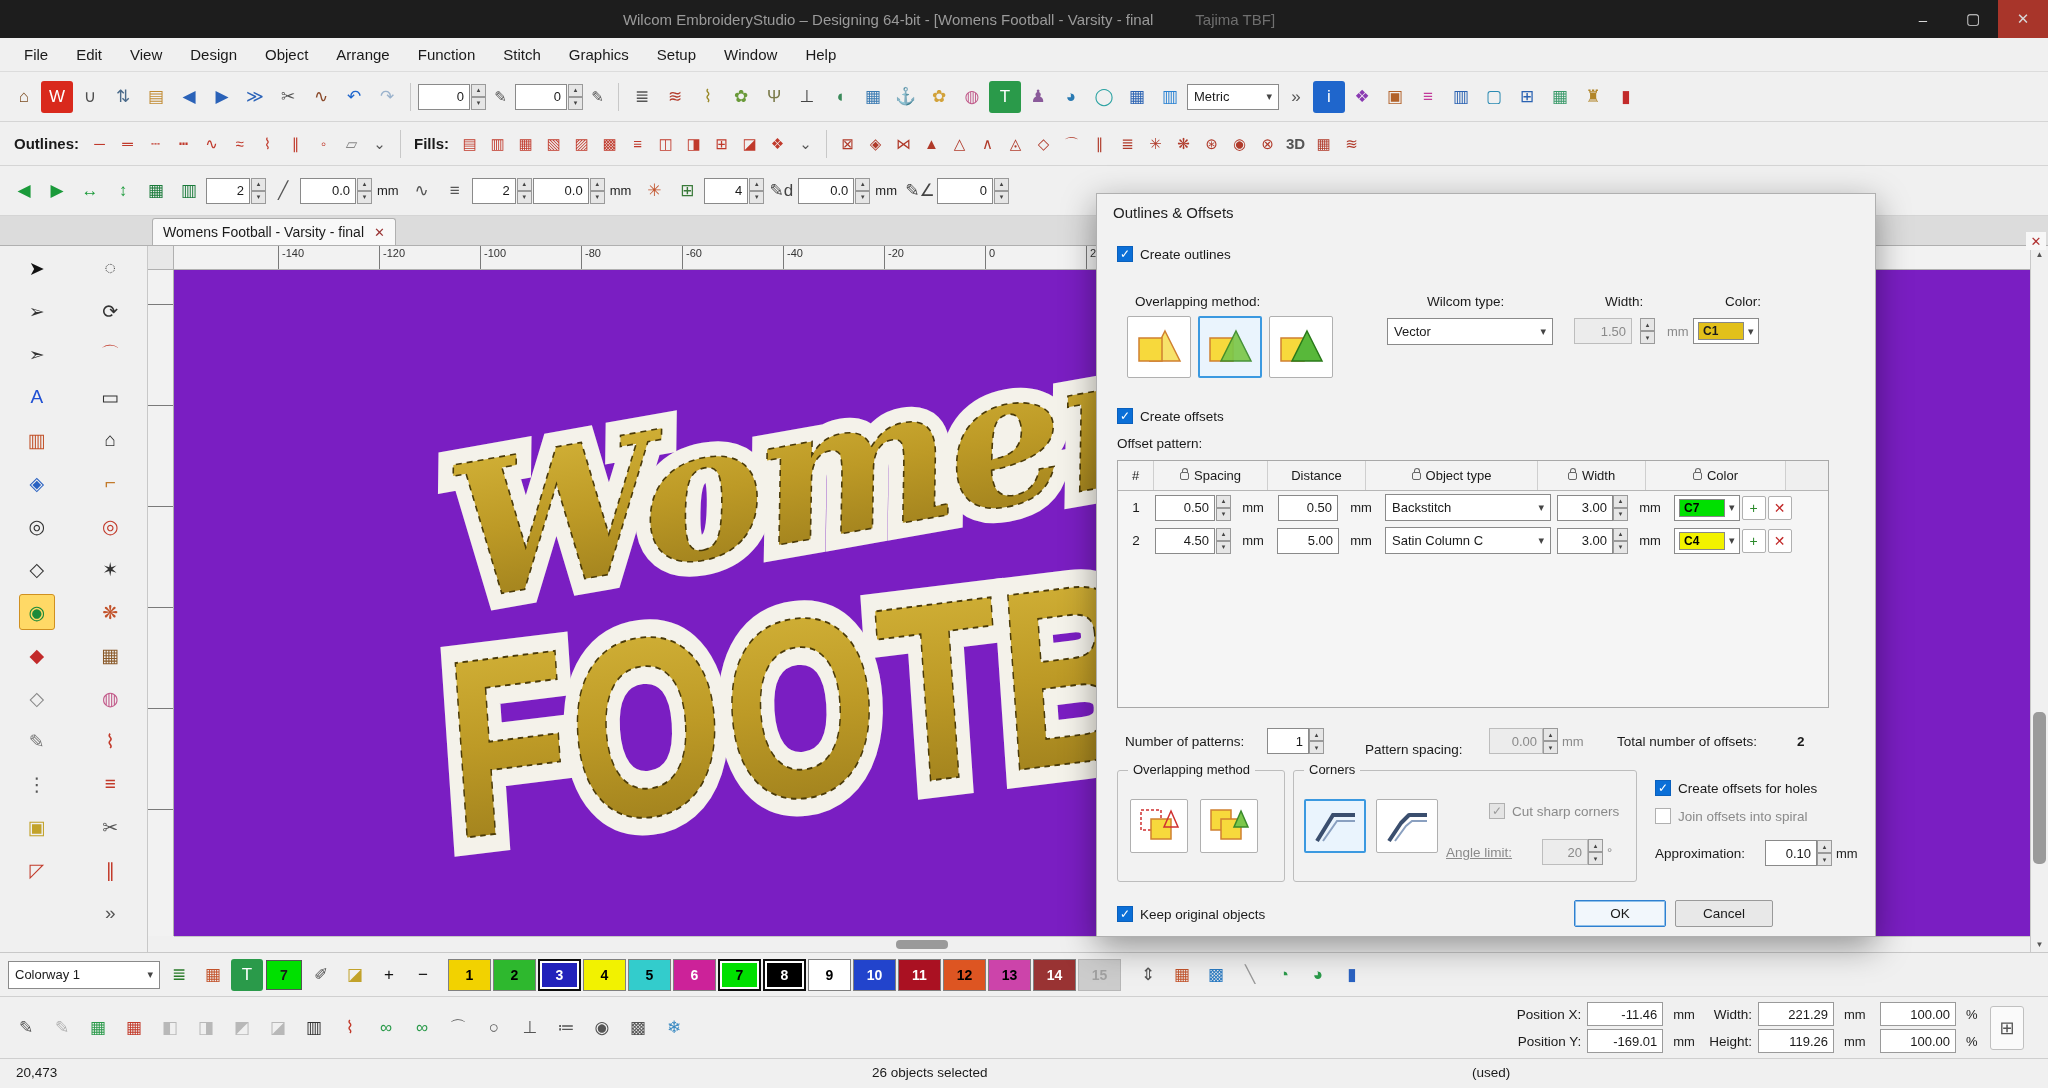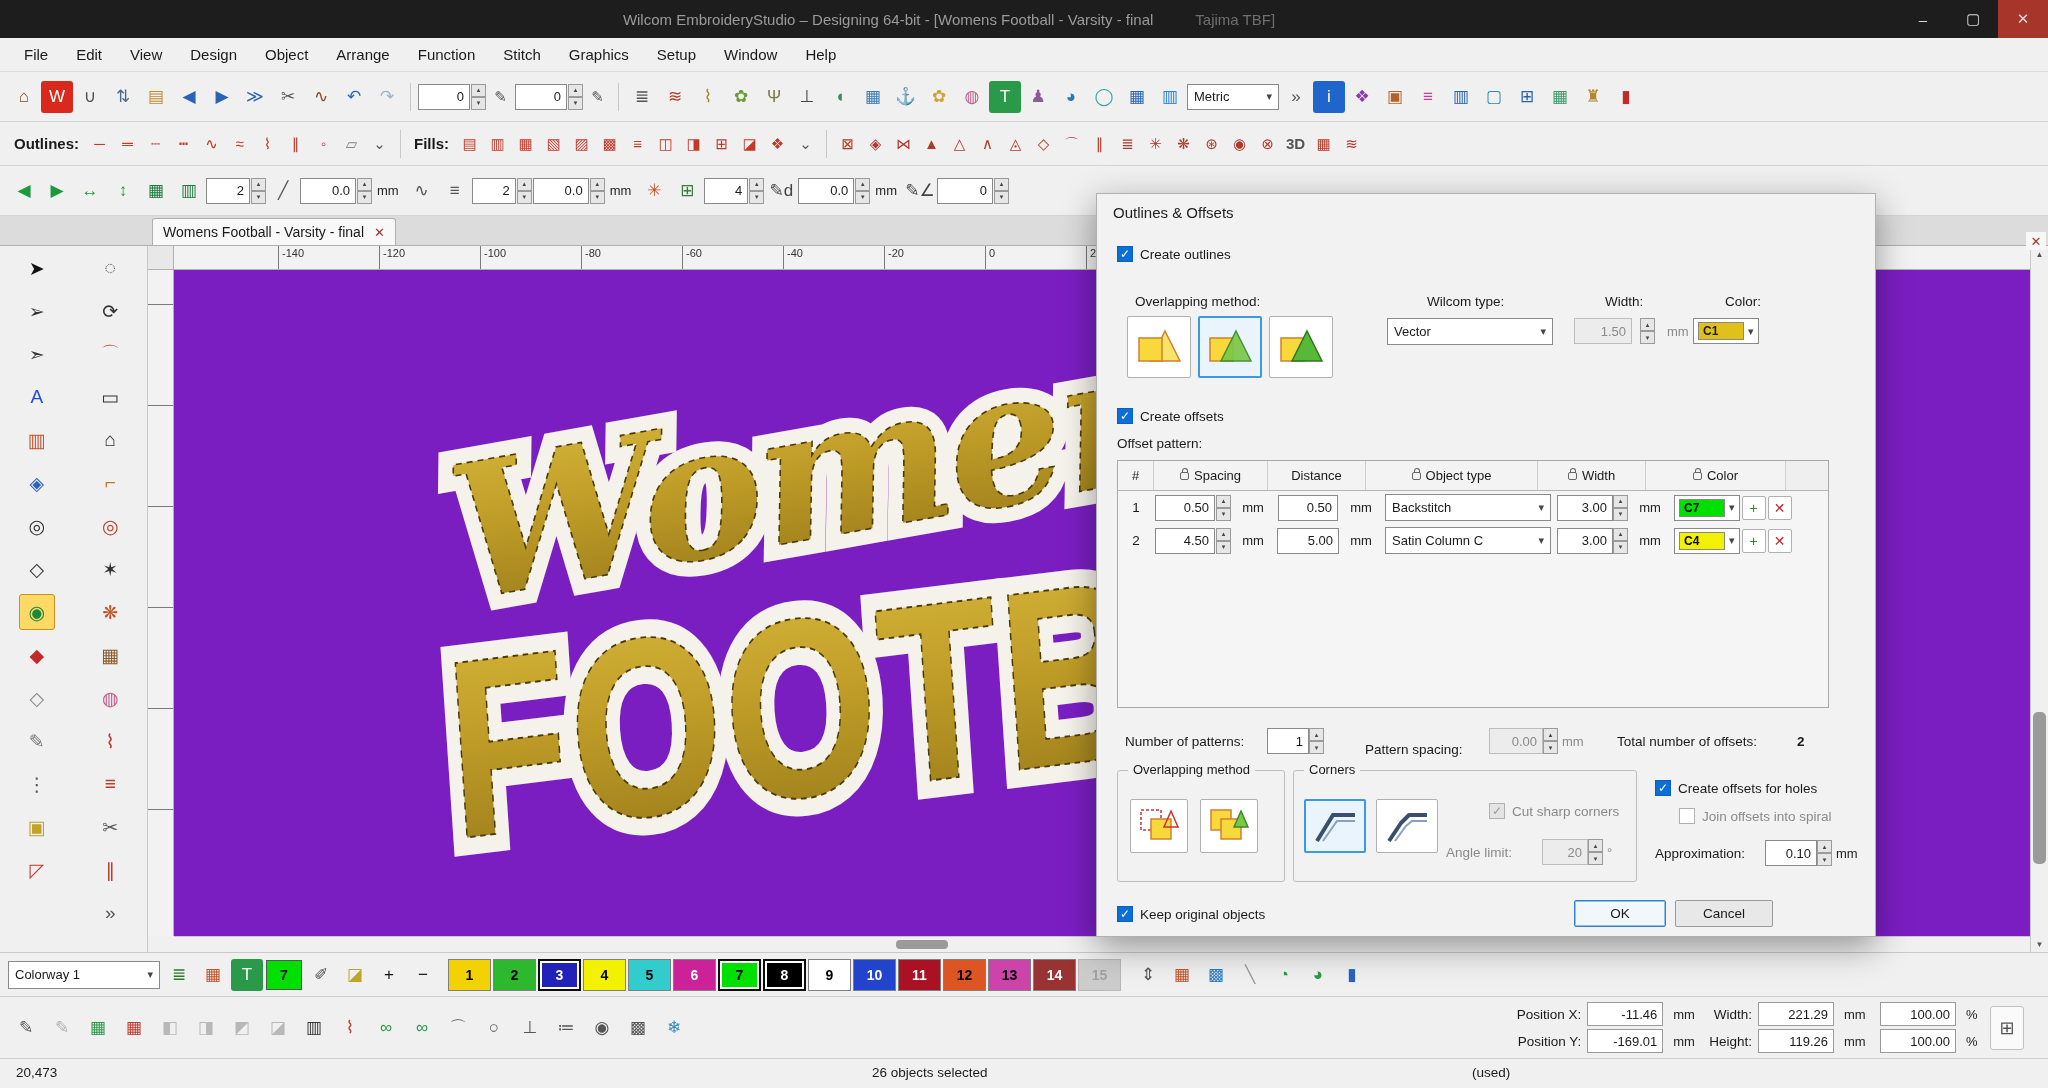--- a/index.html
+++ b/index.html
@@ -702,36 +702,36 @@
       <span class="ov-btn abs" style="left:82px;top:28px;width:62px;height:54px;">
         <svg width="48" height="38" viewBox="0 0 48 38">
           <path d="M6 34 L18 16 L26 8 H44" fill="none" stroke="#3a4e6e" stroke-width="4" stroke-linejoin="bevel"></path>
           <path d="M12 34 L23 19 L29 14 H44" fill="none" stroke="#8aa0c0" stroke-width="2"></path>
         </svg>
       </span>
       <div class="cbrow abs" style="left:158px;top:32px;margin-left:37px;">
         <span class="cb disabled" data-checked="true"></span>
         <span class="cb-label dim">Cut sharp corners</span>
       </div>
-      <div class="abs dim" style="left:152px;top:74px;">Angle limit:</div>
+      <div class="abs dim" style="left:152px;top:74px;text-decoration:underline;">Angle limit:</div>
       <div class="abs" style="left:248px;top:68px;display:flex;align-items:center;">
         <span class="num dis" style="width:46px">20</span>
         <span class="spin">
             <i class="up"></i>
             <i class="dn"></i>
           </span>
         <span class="unit dim">°</span>
       </div>
     </div>
 
     <div class="cbrow abs" style="left:558px;top:586px;">
       <span class="cb" data-checked="true"></span>
       <span class="cb-label">Create offsets for holes</span>
     </div>
-    <div class="cbrow abs" style="left:582px;top:614px;">
+    <div class="cbrow abs" style="left:558px;top:614px;">
       <span class="cb disabled" data-checked="false"></span>
       <span class="cb-label dim">Join offsets into spiral</span>
     </div>
     <div class="abs" style="left:558px;top:652px;">Approximation:</div>
     <div class="abs" style="left:668px;top:646px;display:flex;align-items:center;">
       <span class="num" style="width:52px">0.10</span>
       <span class="spin">
           <i class="up"></i>
           <i class="dn"></i>
         </span>

